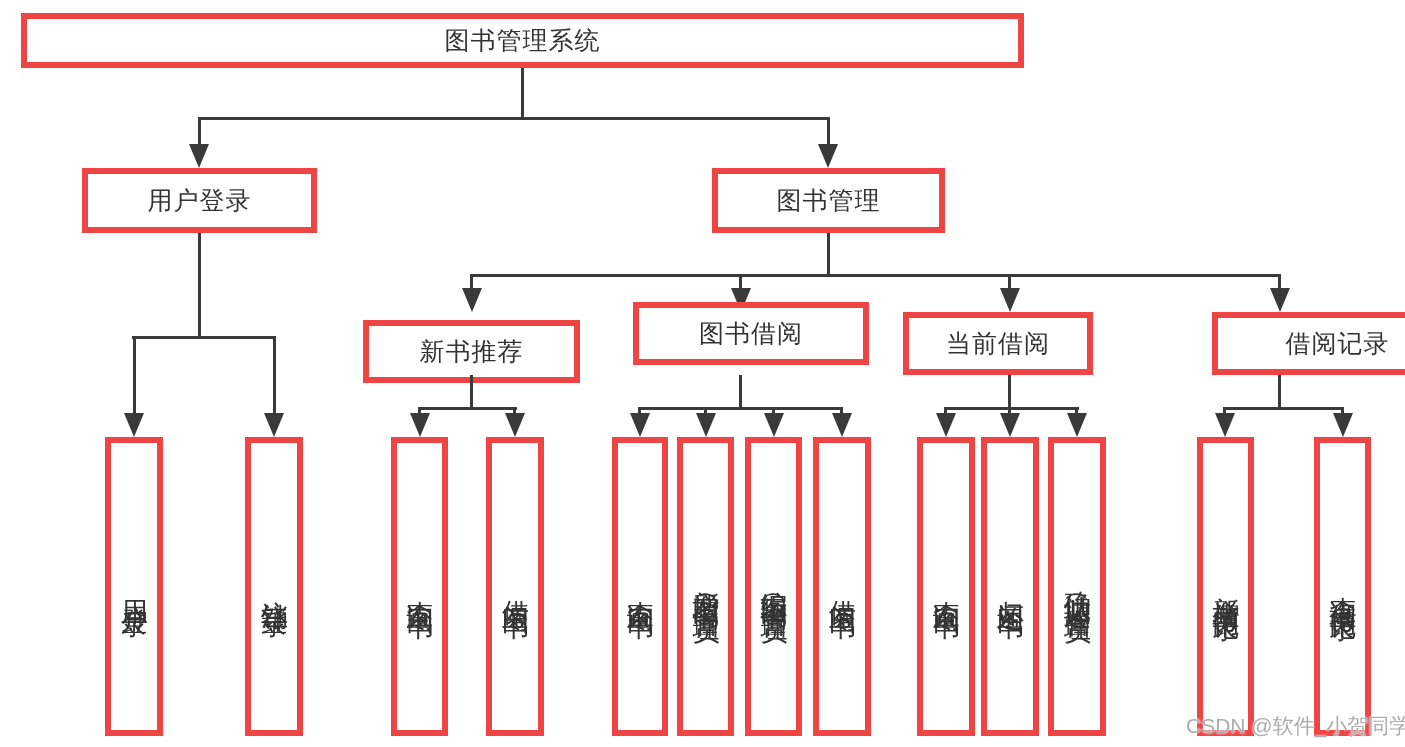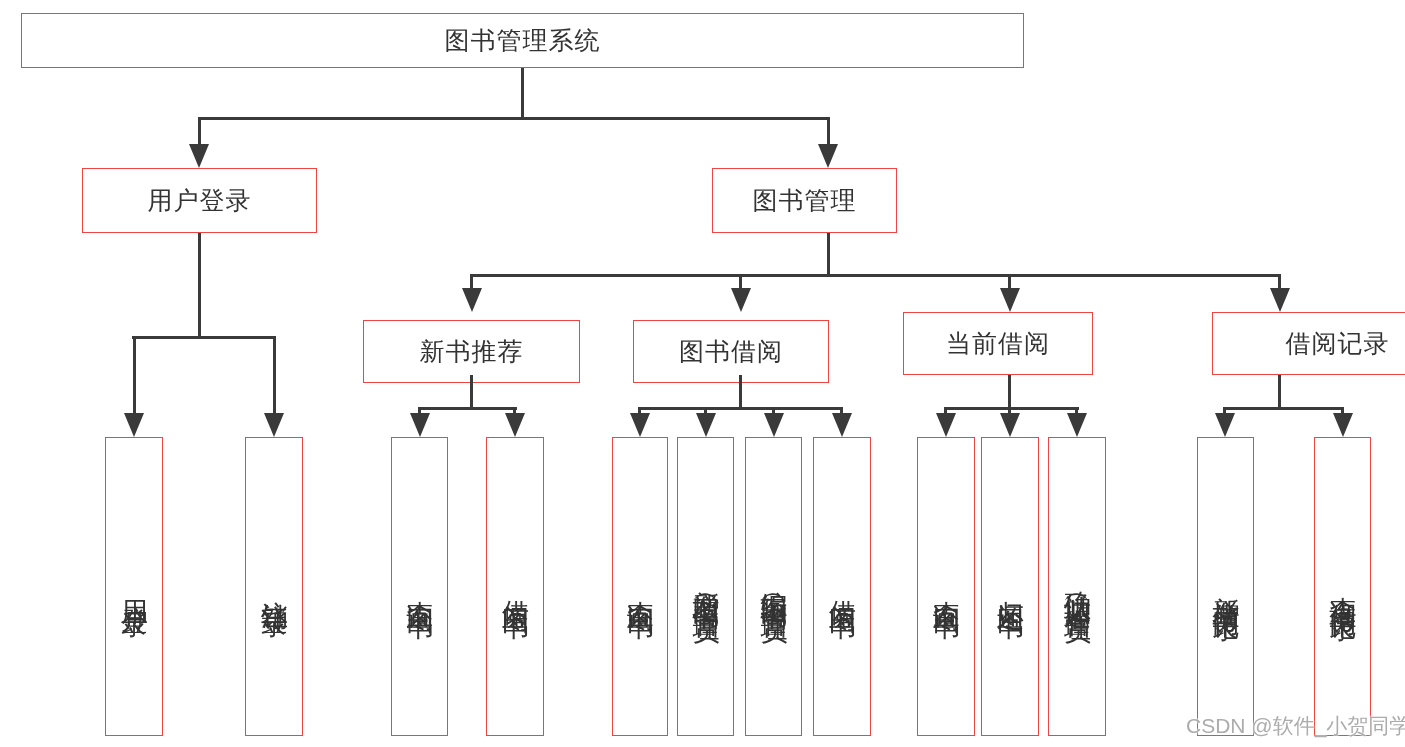--- a/index.html
+++ b/index.html
@@ -6,21 +6,21 @@
   #canvas{
     position:relative;
     width:1405px;height:747px;
     background:#ffffff;
     font-family:"Liberation Sans","DejaVu Sans",sans-serif;
     overflow:hidden;
   }
   .box{
     position:absolute;
     box-sizing:border-box;
-    border:1px solid #ef4444;
+    border:6px solid #ef4444;
     background:#ffffff;
     display:flex;
     align-items:center;
     justify-content:center;
     color:#333333;
   }
   .hbox{
     font-size:25px;
     letter-spacing:1px;
     white-space:nowrap;
@@ -58,42 +58,42 @@
   <div class="box hbox" style="left:21px;top:13px;width:1003px;height:55px">图书管理系统</div>
 
   <div class="vl" style="left:521px;top:68px;height:52px"></div>
   <div class="hl" style="left:198px;top:117px;width:632px"></div>
   <div class="vl" style="left:198px;top:117px;height:27px"></div>
   <div class="tri" style="left:189px;top:144px"></div>
   <div class="vl" style="left:827px;top:117px;height:27px"></div>
   <div class="tri" style="left:818px;top:144px"></div>
 
   <div class="box hbox" style="left:82px;top:168px;width:235px;height:65px">用户登录</div>
-  <div class="box hbox" style="left:712px;top:168px;width:185px;height:65px">图书管理</div>
+  <div class="box hbox" style="left:712px;top:168px;width:233px;height:65px">图书管理</div>
 
   <div class="vl" style="left:198px;top:233px;height:106px"></div>
   <div class="hl" style="left:132px;top:336px;width:143px"></div>
   <div class="vl" style="left:133px;top:336px;height:77px"></div>
   <div class="tri" style="left:124px;top:413px"></div>
   <div class="vl" style="left:273px;top:336px;height:77px"></div>
   <div class="tri" style="left:264px;top:413px"></div>
 
   <div class="vl" style="left:827px;top:233px;height:44px"></div>
   <div class="hl" style="left:470px;top:274px;width:811px"></div>
   <div class="vl" style="left:470px;top:274px;height:14px"></div>
   <div class="tri" style="left:462px;top:288px"></div>
   <div class="vl" style="left:739px;top:274px;height:14px"></div>
   <div class="tri" style="left:731px;top:288px"></div>
   <div class="vl" style="left:1008px;top:274px;height:14px"></div>
   <div class="tri" style="left:1000px;top:288px"></div>
   <div class="vl" style="left:1278px;top:274px;height:14px"></div>
   <div class="tri" style="left:1270px;top:288px"></div>
 
   <div class="box hbox" style="left:363px;top:320px;width:217px;height:63px">新书推荐</div>
-  <div class="box hbox" style="left:633px;top:320px;width:196px;height:63px">图书借阅</div>
+  <div class="box hbox" style="left:633px;top:302px;width:236px;height:63px">图书借阅</div>
   <div class="box hbox" style="left:903px;top:312px;width:190px;height:63px">当前借阅</div>
   <div class="box hbox" style="left:1212px;top:312px;width:251px;height:63px">借阅记录</div>
 
   <div class="vl" style="left:470px;top:375px;height:35px"></div>
   <div class="hl" style="left:418px;top:407px;width:99px"></div>
   <div class="vl" style="left:418px;top:407px;height:6px"></div>
   <div class="tri" style="left:410px;top:413px"></div>
   <div class="vl" style="left:513px;top:407px;height:6px"></div>
   <div class="tri" style="left:505px;top:413px"></div>
 

